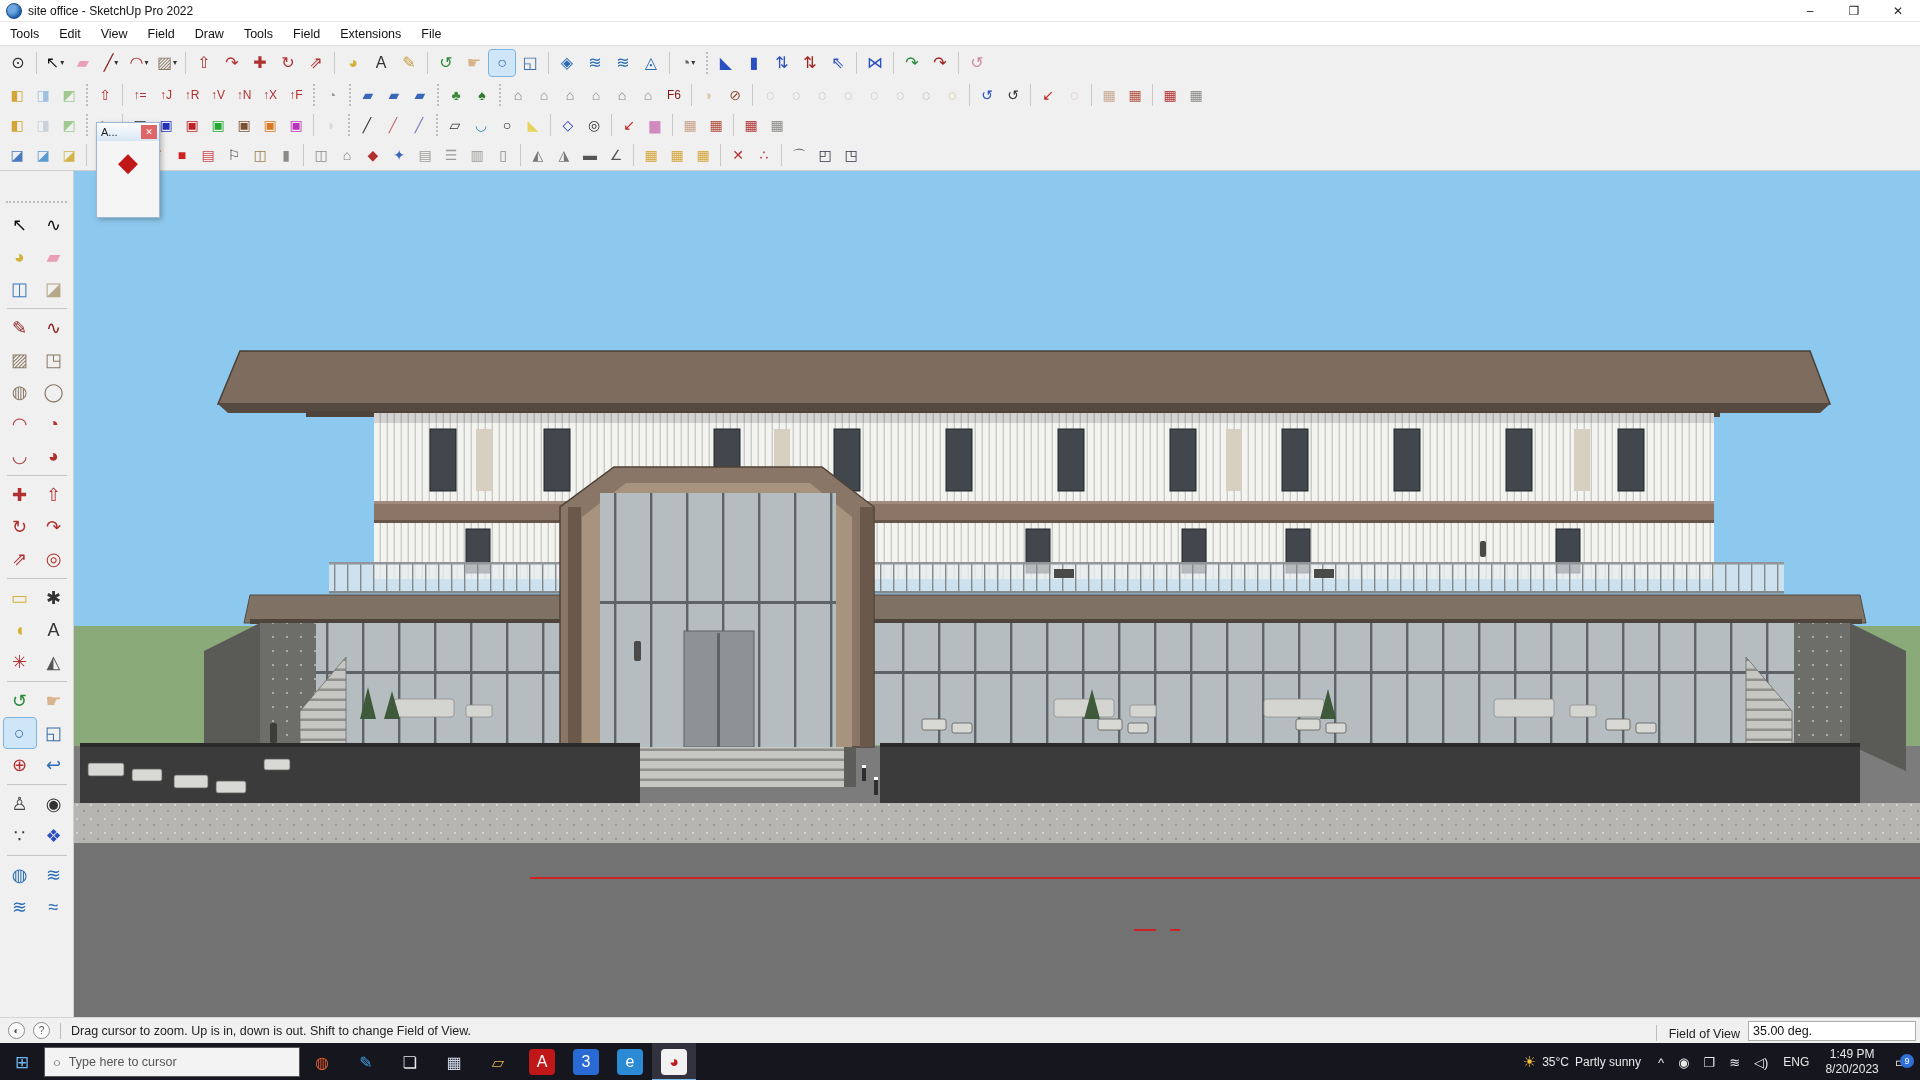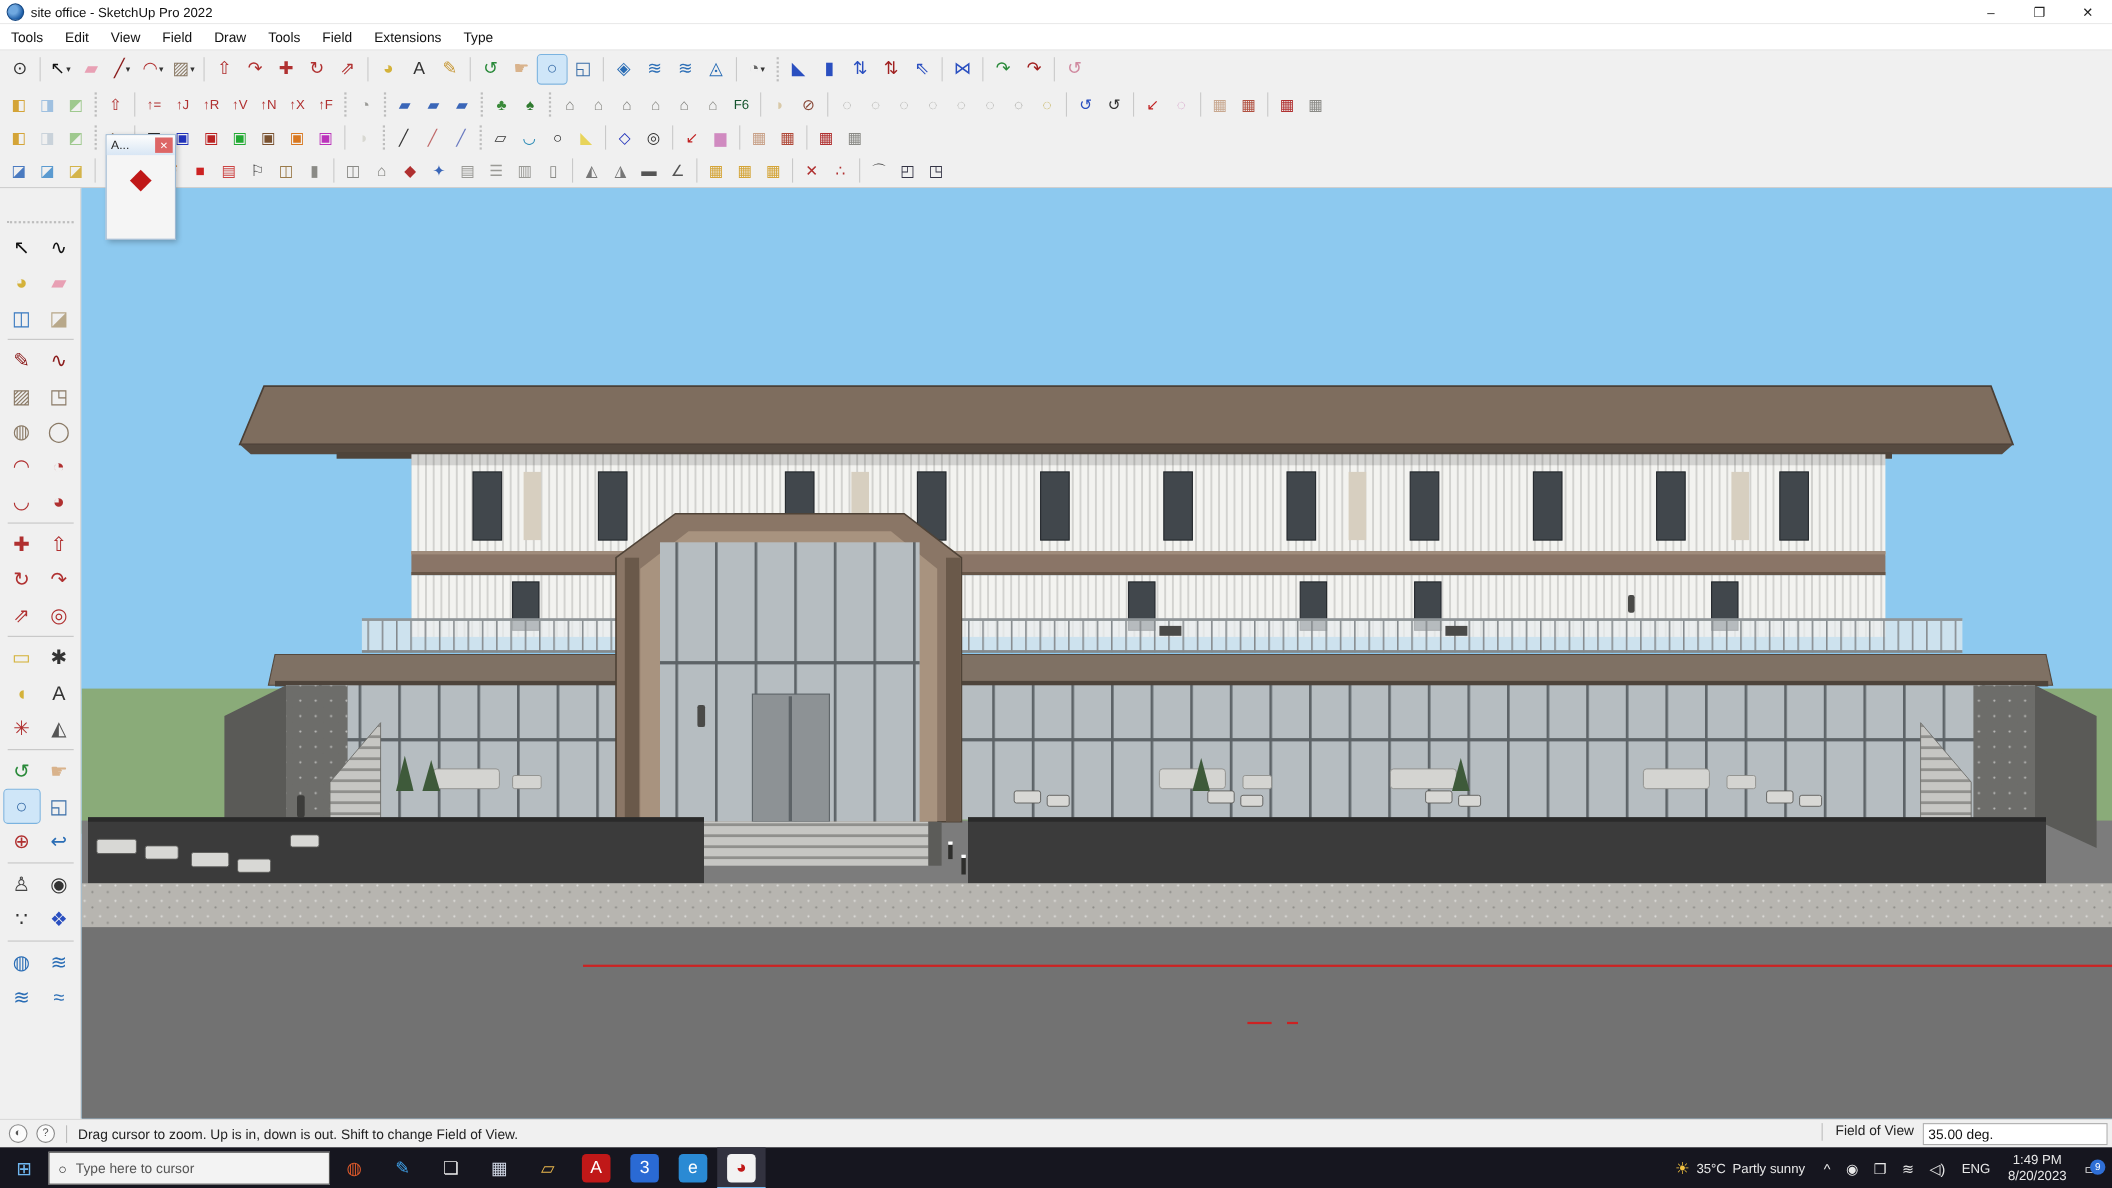--- a/index.html
+++ b/index.html
@@ -58,21 +58,21 @@
   .viewport svg { display:block; width:100%; height:100%; }
 
   
   .statusbar { height:26px; background:#f0f0f0; border-top:1px solid #d5d5d5;
     display:flex; align-items:center; font-size:12.5px; color:#222; padding:0 4px; }
   .sb-ic { width:17px; height:17px; border:1px solid #8a8a8a; border-radius:50%;
     display:flex; align-items:center; justify-content:center; font-size:10px;
     color:#555; margin:0 4px; background:#fbfbfb; }
   .sb-div { width:1px; height:16px; background:#bdbdbd; margin:0 6px; }
   .sb-msg { margin-left:4px; }
-  .sb-right { margin-left:auto; display:flex; align-items:flex-start; }
+  .sb-right { margin-left:auto; display:flex; align-items:flex-end; }
   .fov-input { width:168px; height:20px; background:#fff; border:1px solid #adadad;
     font-size:12.5px; padding:0 4px; font-family:"Liberation Sans", sans-serif; color:#111; }
   .fov-label { margin:0 8px 0 6px; }
 
   
   .taskbar { height:38px; background:#16161f; display:flex; align-items:center;
     color:#e8e8e8; font-size:12px; }
   .tk-start { width:44px; height:100%; display:flex; align-items:center;
     justify-content:center; font-size:17px; color:#6fb7f0; }
   .tk-search { width:256px; height:30px; background:#f3f3f3; color:#555; display:flex;
@@ -108,21 +108,21 @@
 
 <div class="menubar">
     <span class="menu-item">Tools</span>
     <span class="menu-item">Edit</span>
     <span class="menu-item">View</span>
     <span class="menu-item">Field</span>
     <span class="menu-item">Draw</span>
     <span class="menu-item">Tools</span>
     <span class="menu-item">Field</span>
     <span class="menu-item">Extensions</span>
-    <span class="menu-item">Type</span>
+    <span class="menu-item">File</span>
   </div>
 
 <div class="toolbars">
   <div class="trow">
       <span class="ic" style="color: rgb(51, 51, 51);">⊙</span>
       <i class="sep"></i>
       <span class="ic" style="color: rgb(17, 17, 17);">↖<b>▾</b></span>
       <span class="ic" style="color: rgb(232, 160, 180);">▰</span>
       <span class="ic" style="color: rgb(138, 26, 26);">╱<b>▾</b></span>
       <span class="ic" style="color: rgb(176, 48, 48);">◠<b>▾</b></span>
@@ -186,21 +186,21 @@
       <i class="sep dot"></i>
       <span class="ic" style="color: rgb(58, 138, 58);">♣</span>
       <span class="ic" style="color: rgb(47, 122, 47);">♠</span>
       <i class="sep dot"></i>
       <span class="ic" style="color: rgb(125, 125, 121);">⌂</span>
       <span class="ic" style="color: rgb(138, 138, 133);">⌂</span>
       <span class="ic" style="color: rgb(125, 125, 121);">⌂</span>
       <span class="ic" style="color: rgb(138, 138, 133);">⌂</span>
       <span class="ic" style="color: rgb(125, 125, 121);">⌂</span>
       <span class="ic" style="color: rgb(138, 138, 133);">⌂</span>
-      <span class="ic" style="color: #14532d; font-size: 12px;">F6</span>
+      <span class="ic" style="color: #7f1d1d; font-size: 12px;">F6</span>
       <i class="sep"></i>
       <span class="ic" style="color: rgb(217, 201, 168);">◗</span>
       <span class="ic" style="color: rgb(138, 74, 58);">⊘</span>
       <i class="sep"></i>
       <span class="ic" style="color: rgb(154, 154, 150);">◌</span>
       <span class="ic" style="color: rgb(154, 154, 150);">◌</span>
       <span class="ic" style="color: rgb(154, 154, 150);">◌</span>
       <span class="ic" style="color: rgb(154, 154, 150);">◌</span>
       <span class="ic" style="color: rgb(154, 154, 150);">◌</span>
       <span class="ic" style="color: rgb(154, 154, 150);">◌</span>

